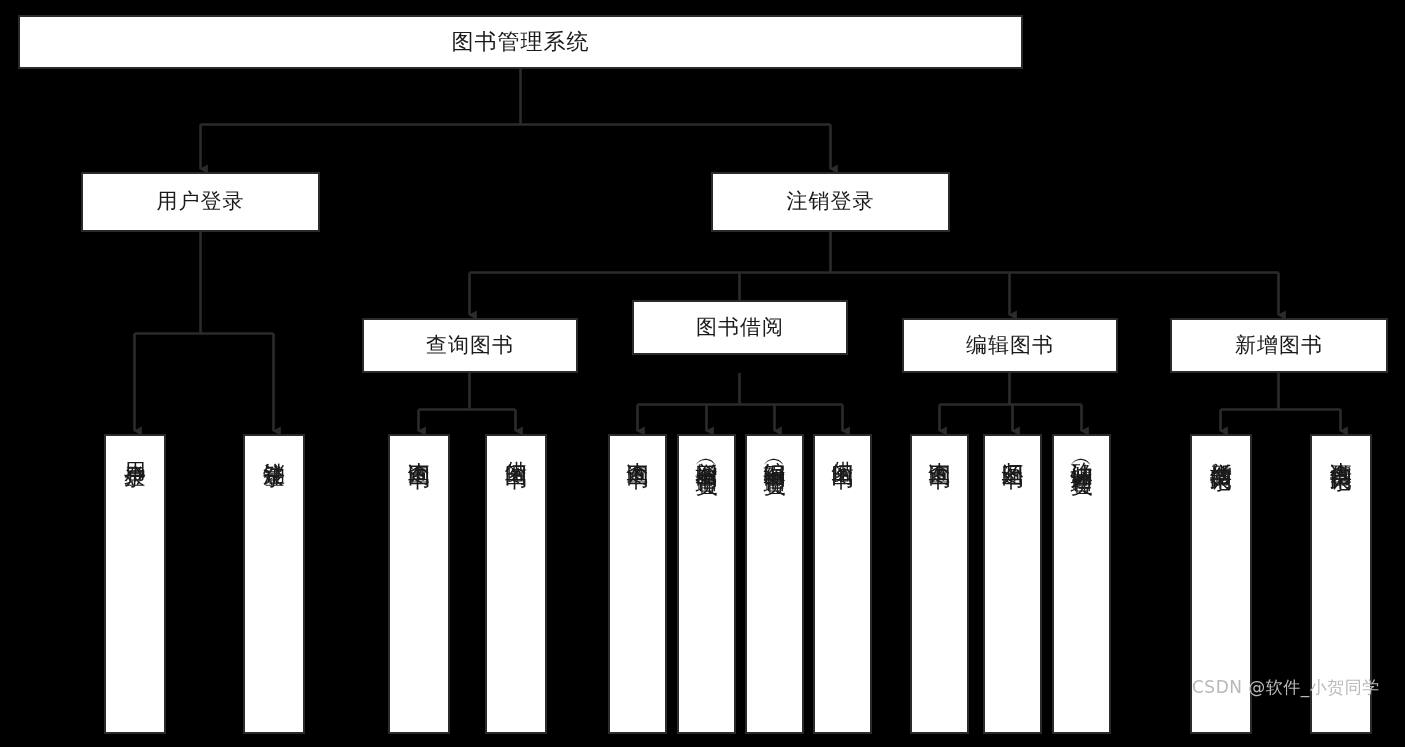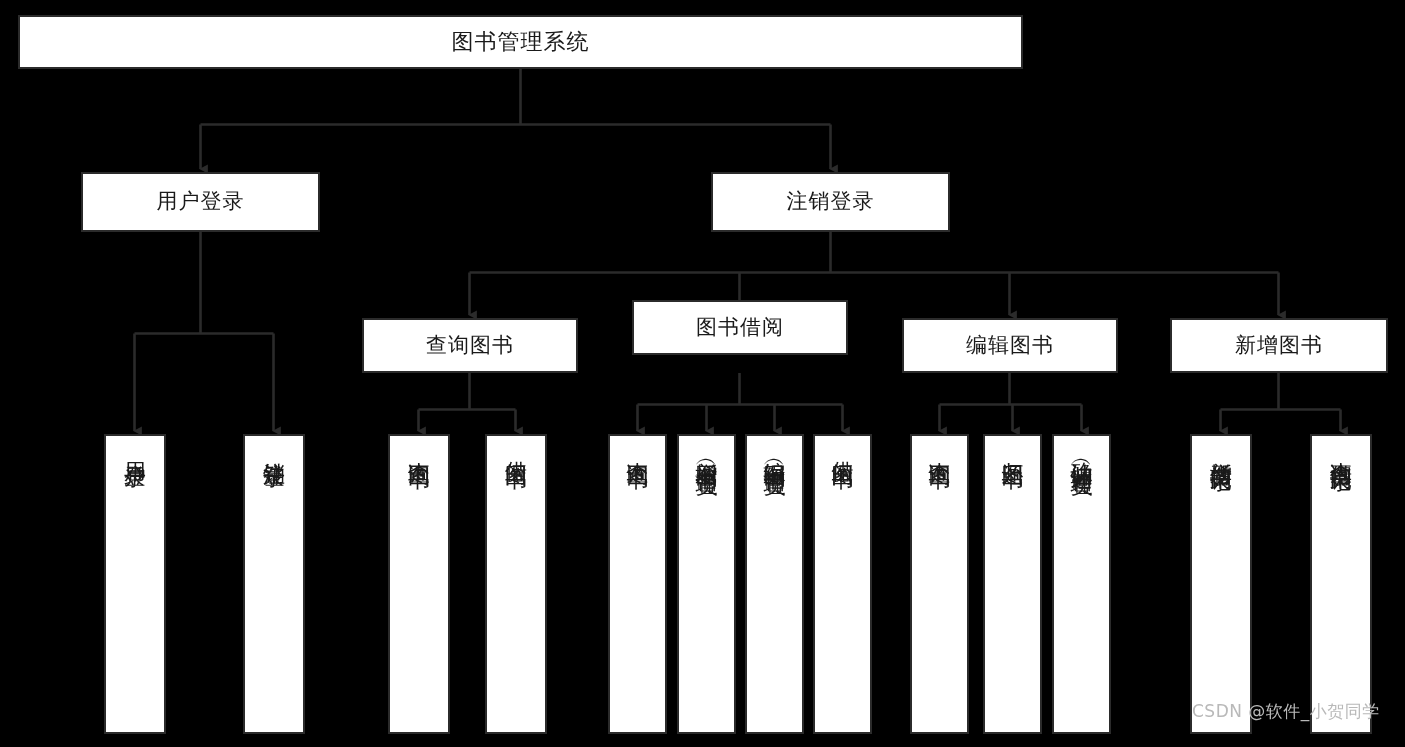--- a/index.html
+++ b/index.html
@@ -180,14 +180,14 @@
         <span class="vlabel">确认归还（管理员）</span>
       </div>
       <div class="node node-v" style="left: 1190px; top: 434px; width: 62px; height: 300px;">
         <span class="vlabel">新增借阅记录</span>
       </div>
       <div class="node node-v" style="left: 1310px; top: 434px; width: 62px; height: 300px;">
         <span class="vlabel">查询借阅记录</span>
       </div>
     </div>
 
-  <div class="watermark" id="watermark" style="left: 1192px; top: 700px;">CSDN @软件_小贺同学</div>
+  <div class="watermark" id="watermark" style="left: 1192px; top: 676px;">CSDN @软件_小贺同学</div>
 </div>
 
 </body></html>

